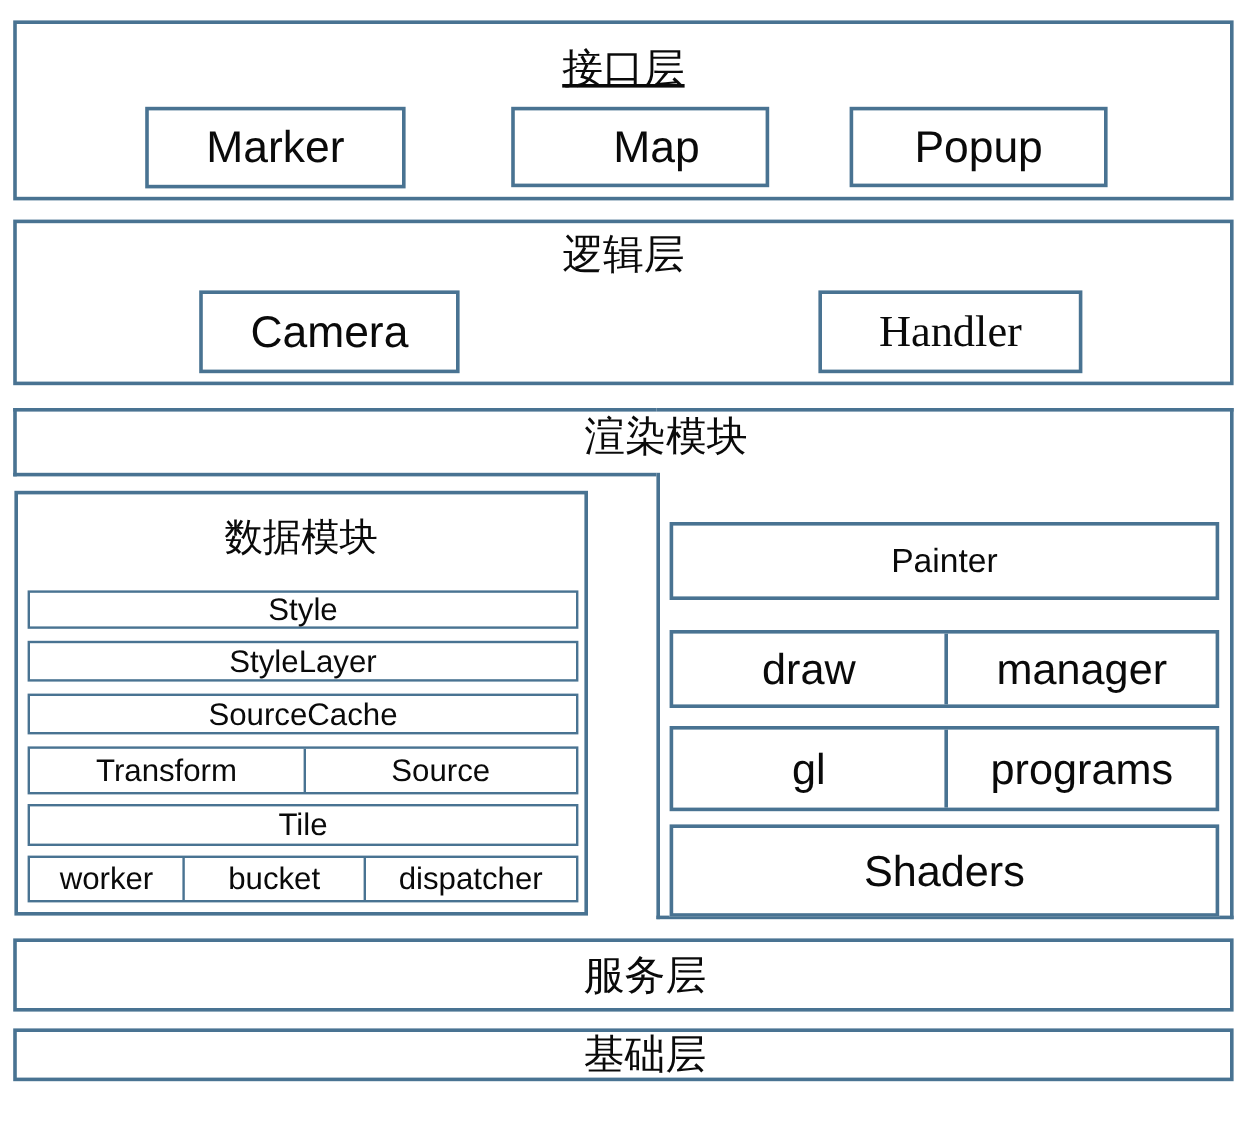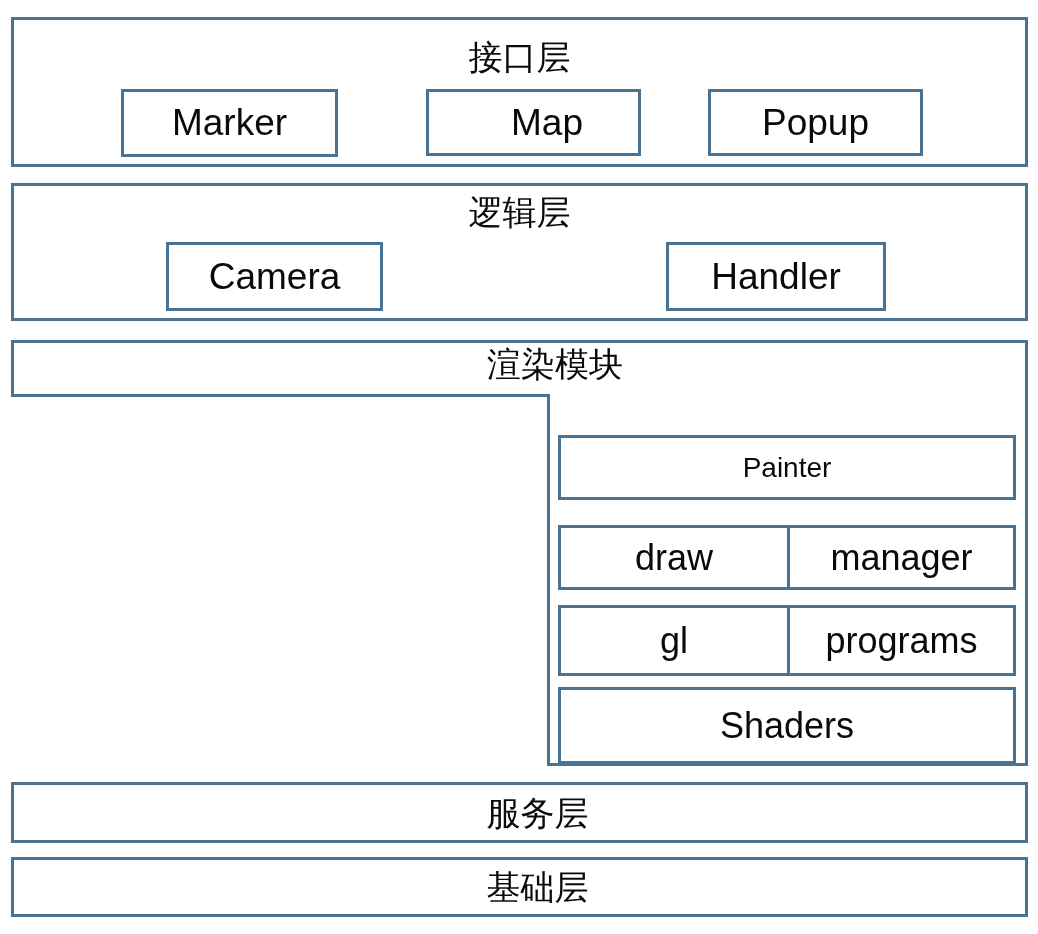--- a/index.html
+++ b/index.html
@@ -75,54 +75,70 @@
     position: absolute;
     background: var(--border, #497392);
   }
 </style>
 </head>
 <body>
 
 <div class="canvas">
 
   <div class="outer" style="left:11px; top:17px; width:1017px; height:150px;">
-    <div class="layer-title" style="top:20px;">接口层</div>
+    <div class="layer-title" style="top:20px;text-decoration:underline;">接口层</div>
     <div class="module" style="left:107px; top:69px; width:217px; height:68px;">Marker</div>
     <div class="module" style="left:412px; top:69px; width:215px; height:67px;padding-left:27px;">Map</div>
     <div class="module" style="left:694px; top:69px; width:215px; height:67px;">Popup</div>
   </div>
 
   <div class="outer" style="left:11px; top:183px; width:1017px; height:138px;">
     <div class="layer-title" style="top:9px;">逻辑层</div>
     <div class="module" style="left:152px; top:56px; width:217px; height:69px;">Camera</div>
-    <div class="module" style="left:652px; top:56px; width:220px; height:69px;">Handler</div>
+    <div class="module" style="left:668px; top:56px; width:220px; height:69px;font-family:Liberation Serif, serif;">Handler</div>
   </div>
 
   <div class="abs" style="left:11px; top:340px; width:536px; height:57px;
        border-left:3px solid var(--border); border-top:3px solid var(--border);
        border-bottom:3px solid var(--border);"></div>
   <div class="abs" style="left:547px; top:340px; width:481px; height:426px;
        border-top:3px solid var(--border); border-right:3px solid var(--border);
        border-bottom:3px solid var(--border);"></div>
   <div class="render-vline" style="left:547px; top:394px; width:3px; height:372px;"></div>
   <div class="abs" style="left:487px; top:347px; font-size:34px; line-height:1;">渲染模块</div>
 
+  <div class="outer" style="left:12px; top:409px; width:478px; height:354px; background:#ffffff;">
+    <div class="layer-title" style="top:19px; font-size:32px;">数据模块</div>
+    <div class="row" style="left:8px; top:80px; width:459px; height:32px;">Style</div>
+    <div class="row" style="left:8px; top:122px; width:459px; height:34px;">StyleLayer</div>
+    <div class="row" style="left:8px; top:166px; width:459px; height:34px;">SourceCache</div>
+    <div class="row split" style="left:8px; top:210px; width:459px; height:40px;">
+      <div class="cell" style="width:50%;">Transform</div>
+      <div class="cell" style="width:50%;">Source</div>
+    </div>
+    <div class="row" style="left:8px; top:258px; width:459px; height:35px;">Tile</div>
+    <div class="row split" style="left:8px; top:301px; width:459px; height:39px;">
+      <div class="cell" style="width:28%;">worker</div>
+      <div class="cell" style="width:33%;">bucket</div>
+      <div class="cell" style="width:39%;">dispatcher</div>
+    </div>
+  </div>
 
   <div class="module" style="left:558px; top:435px; width:458px; height:65px; font-size:28px;">Painter</div>
   <div class="module split" style="left:558px; top:525px; width:458px; height:65px; font-size:36px; padding:0;">
     <div class="cell" style="width:50%;">draw</div>
     <div class="cell" style="width:50%;">manager</div>
   </div>
   <div class="module split" style="left:558px; top:605px; width:458px; height:71px; font-size:36px; padding:0;">
     <div class="cell" style="width:50%;">gl</div>
     <div class="cell" style="width:50%;">programs</div>
   </div>
   <div class="module" style="left:558px; top:687px; width:458px; height:77px; font-size:36px;">Shaders</div>
 
   <div class="outer vflex-center" style="left:11px; top:782px; width:1017px; height:61px;">
     <div class="center-title">服务层</div>
   </div>
 
-  <div class="outer vflex-center" style="left:11px; top:857px; width:1017px; height:60px;">
+  <div class="outer vflex-center" style="left:11px; top:857px; width:1017px; height:44px;">
     <div class="center-title">基础层</div>
   </div>
 
 </div>
 
 </body></html>

